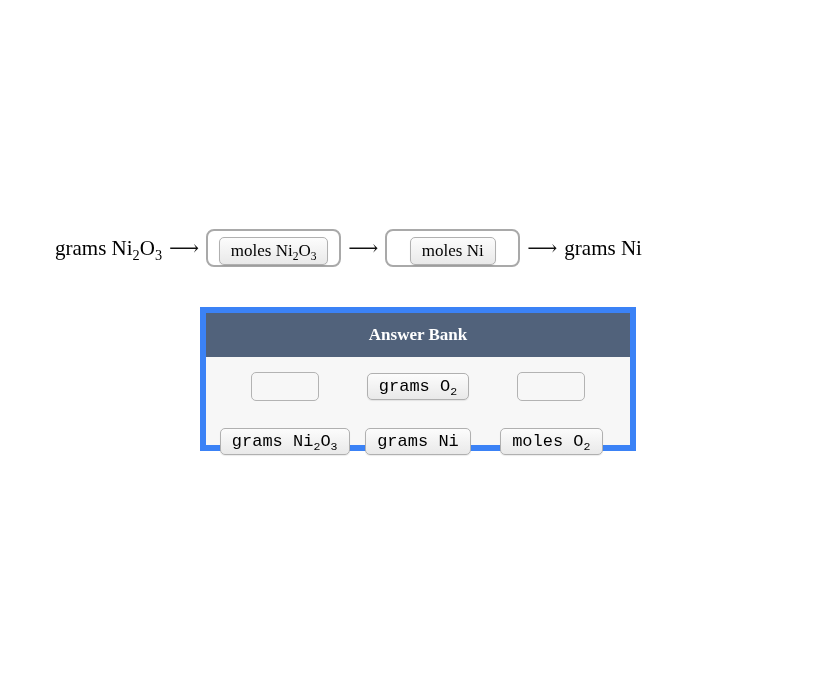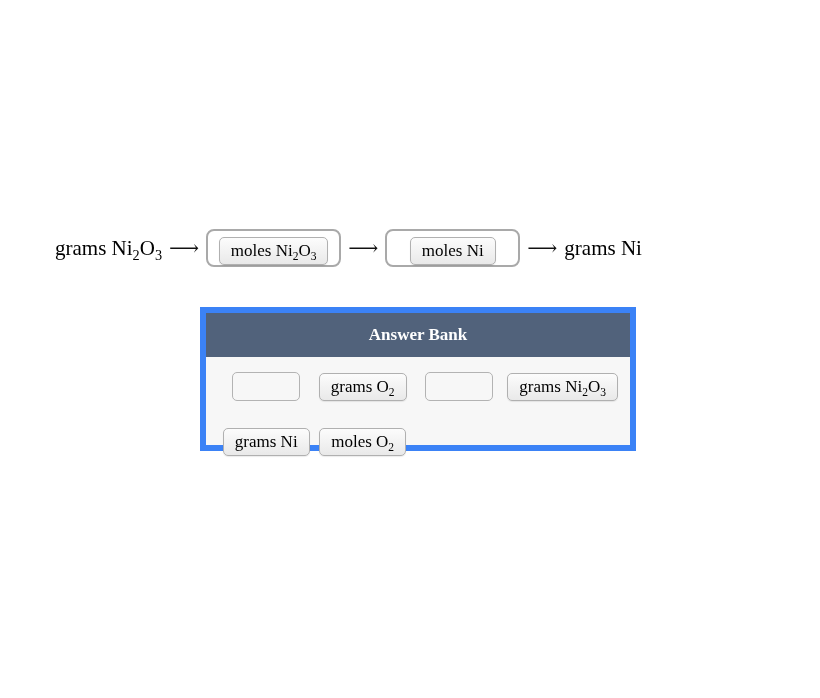--- a/index.html
+++ b/index.html
@@ -53,24 +53,25 @@
     margin-left: 39px;
   }
   .bank-header {
     height: 44px; line-height: 44px;
     background: #51627b; color: #ffffff;
     font-size: 17px; font-weight: bold; text-align: center;
   }
   .bank-body {
     height: 114px;
     display: grid;
-    grid-template-columns: repeat(4, 1fr);
+    grid-template-columns: repeat(3, 1fr);
     grid-template-rows: 1fr 1fr;
     align-items: center; justify-items: center;
     padding: 2px 12px;
+    font-family: Liberation Mono, monospace;
   }
   .empty-slot {
     width: 68px; height: 29px;
     border: 1px solid #b3b3b3; border-radius: 5px;
     background: transparent;
   }
 </style>
 </head>
 <body>
 

